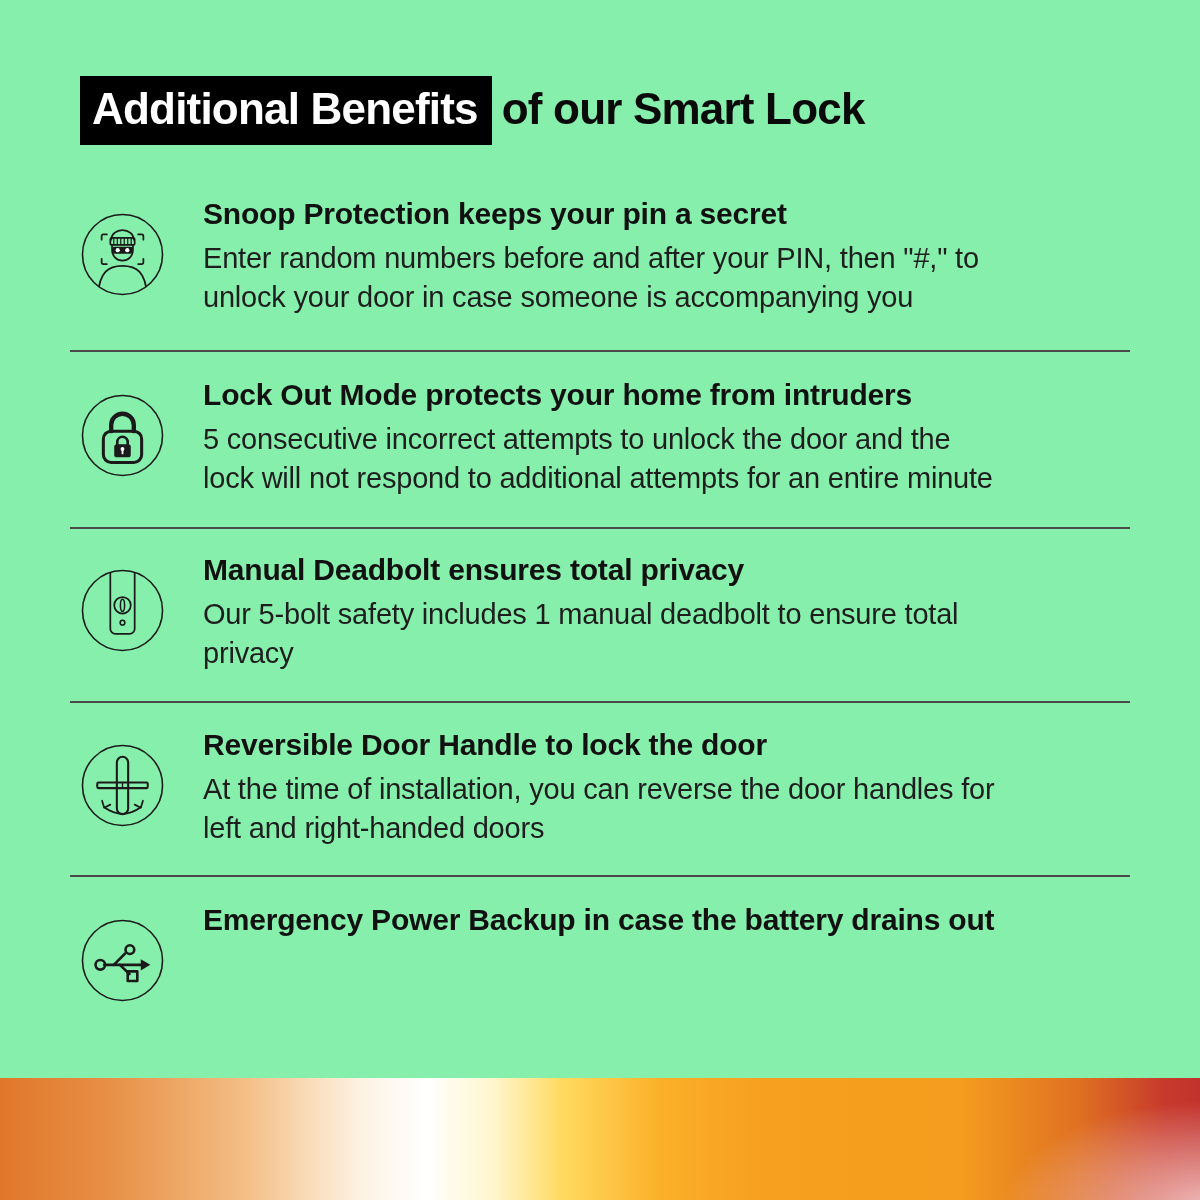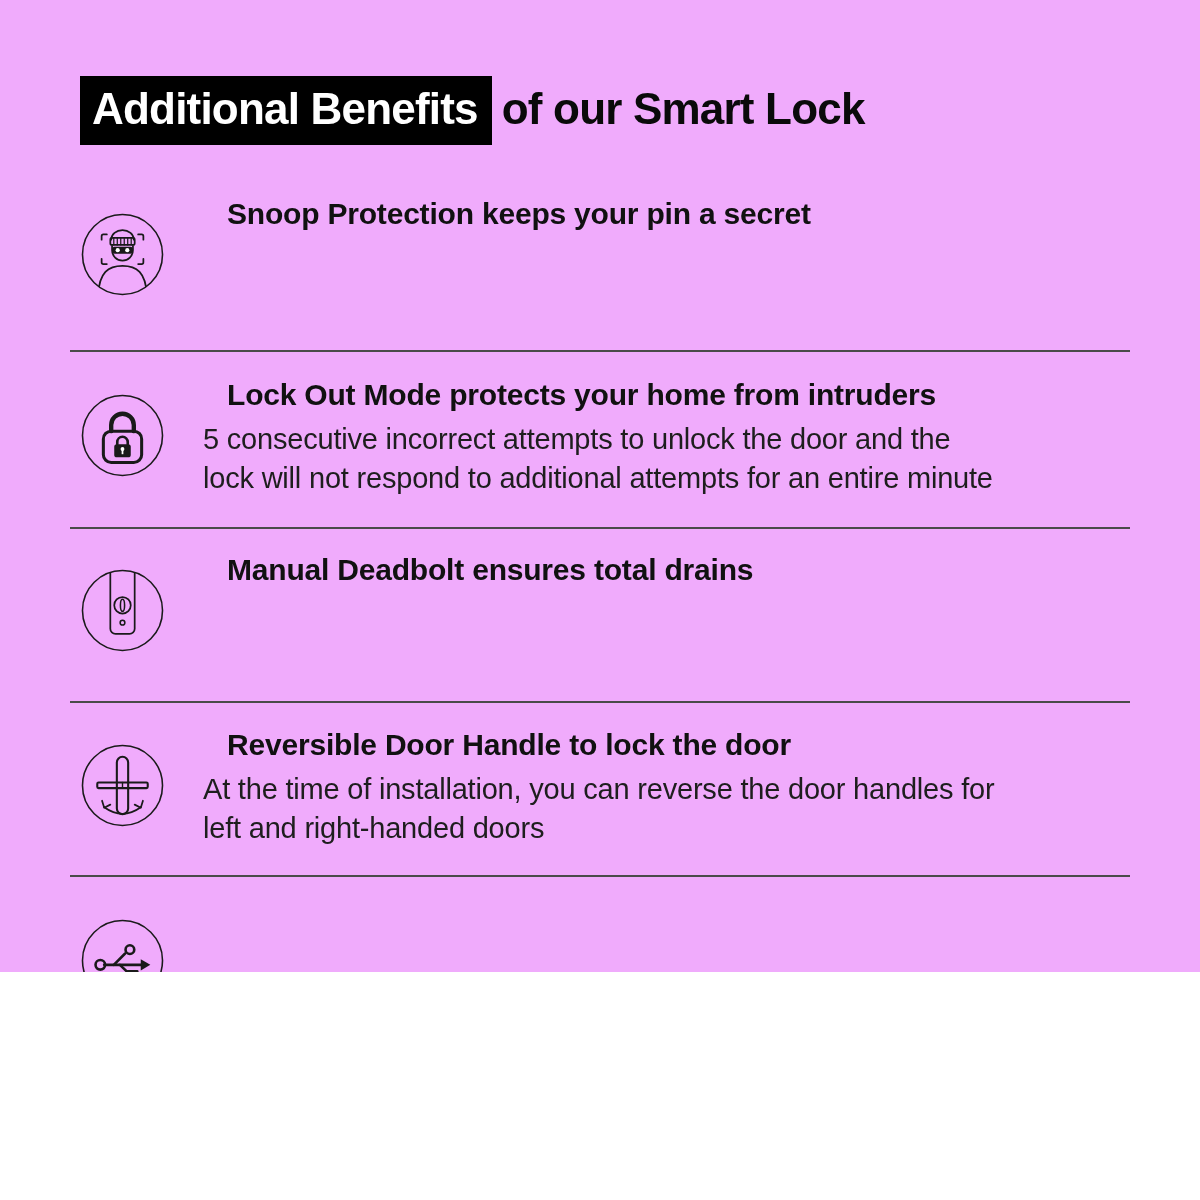--- a/index.html
+++ b/index.html
@@ -1,20 +1,20 @@
 <!DOCTYPE html>
 <html><head>
 <meta charset="utf-8">
 <style>
   * { margin:0; padding:0; box-sizing:border-box; }
   html,body { background:#ffffff; }
   .page {
     position:relative;
-    width:1200px; height:972px;
-    background:#f0abfc;
+    width:1200px; height:1200px;
+    background:#86efac;
     font-family:"Liberation Sans", sans-serif;
     overflow:hidden;
   }
   
   .title {
     position:absolute; top:76px; left:80px;
     font-size:44px; font-weight:700; letter-spacing:-0.8px;
     color:#0a0a0a; white-space:nowrap;
   }
   .title-highlight {
@@ -27,21 +27,21 @@
   
   .benefit { position:absolute; left:0; width:1200px; height:150px; }
   .icon-wrap {
     position:absolute; left:79px; top:15px;
     width:87px; height:87px;
   }
   .icon-wrap svg { width:87px; height:87px; display:block; }
   .btext { position:absolute; left:203px; top:0; width:930px; }
   .bheading {
     font-size:30px; font-weight:700; color:#111111;
-    letter-spacing:-0.2px; white-space:nowrap; line-height:36px;margin-left:24px;
+    letter-spacing:-0.2px; white-space:nowrap; line-height:36px;
   }
   .bbody {
     margin-top:7px;
     font-size:29px; font-weight:400; color:#1e1e1e;
     line-height:39px; letter-spacing:-0.2px;
     white-space:pre-line;
   }
   .pos-1 { top:196px; }
   .pos-2 { top:377px; }
   .pos-3 { top:552px; }
@@ -97,20 +97,22 @@
         <circle cx="44.5" cy="45" r="2.4" fill="#ffffff"></circle>
         <circle cx="55.5" cy="45" r="2.4" fill="#ffffff"></circle>
         <path class="icon-stroke" stroke-width="2" d="M26,33 v-4 a2,2 0 0 1 2,-2 h4"></path>
         <path class="icon-stroke" stroke-width="2" d="M68,27 h4 a2,2 0 0 1 2,2 v4"></path>
         <path class="icon-stroke" stroke-width="2" d="M26,55 v4 a2,2 0 0 0 2,2 h4"></path>
         <path class="icon-stroke" stroke-width="2" d="M74,55 v4 a2,2 0 0 1 -2,2 h-4"></path>
       </svg>
     </div>
     <div class="btext">
       <div class="bheading">Snoop Protection keeps your pin a secret</div>
+      <div class="bbody">Enter random numbers before and after your PIN, then "#," to
+unlock your door in case someone is accompanying you</div>
     </div>
   </div>
 
   <div class="divider div-1"></div>
 
   <div class="benefit pos-2">
     <div class="icon-wrap">
       <svg viewBox="0 0 100 100">
         <circle class="icon-stroke" cx="50" cy="50" r="46" stroke-width="1.8"></circle>
         <path class="icon-stroke" stroke-width="5" d="M37,45 v-7 a13,13 0 0 1 26,0 v7"></path>
@@ -139,21 +141,23 @@
             </clipPath>
           </defs>
         <circle class="icon-stroke" cx="50" cy="50" r="46" stroke-width="1.8"></circle>
         <path class="icon-stroke" stroke-width="2" clip-path="url(#clipc3)" d="M36,2 L36,71 a6,6 0 0 0 6,6 h16 a6,6 0 0 0 6,-6 L64,2"></path>
         <circle class="icon-stroke" cx="50" cy="44" r="9.5" stroke-width="2"></circle>
         <ellipse class="icon-stroke" cx="50" cy="44" rx="2.4" ry="7" stroke-width="1.8"></ellipse>
         <circle class="icon-stroke" cx="50" cy="64" r="2.7" stroke-width="1.8"></circle>
       </svg>
     </div>
     <div class="btext">
-      <div class="bheading">Manual Deadbolt ensures total drains</div>
+      <div class="bheading">Manual Deadbolt ensures total privacy</div>
+      <div class="bbody">Our 5-bolt safety includes 1 manual deadbolt to ensure total
+privacy</div>
     </div>
   </div>
 
   <div class="divider div-3"></div>
 
   <div class="benefit pos-4">
     <div class="icon-wrap">
       <svg viewBox="0 0 100 100">
         <circle class="icon-stroke" cx="50" cy="50" r="46" stroke-width="1.8"></circle>
         <rect class="icon-stroke" stroke-width="2.4" x="43.5" y="17" width="13" height="66" rx="6.5"></rect>
@@ -180,18 +184,19 @@
         <path class="icon-stroke" stroke-width="3" d="M29,55 H73"></path>
         <path d="M71,48.5 L82,55 L71,61.5 z" fill="#1a1a1a"></path>
         <circle class="icon-stroke" cx="24.5" cy="55" r="5.5" stroke-width="3"></circle>
         <path class="icon-stroke" stroke-width="3" d="M40,55 L53,42"></path>
         <circle class="icon-stroke" cx="58.5" cy="37.5" r="5" stroke-width="3"></circle>
         <path class="icon-stroke" stroke-width="3" d="M47,55 L58,65.5"></path>
         <rect class="icon-stroke" stroke-width="3" x="56" y="62.5" width="11" height="11"></rect>
       </svg>
     </div>
     <div class="btext">
+      <div class="bheading">Emergency Power Backup in case the battery drains out</div>
     </div>
   </div>
 
   <div class="footer-gradient"></div>
 
 </div>
 
 </body></html>

